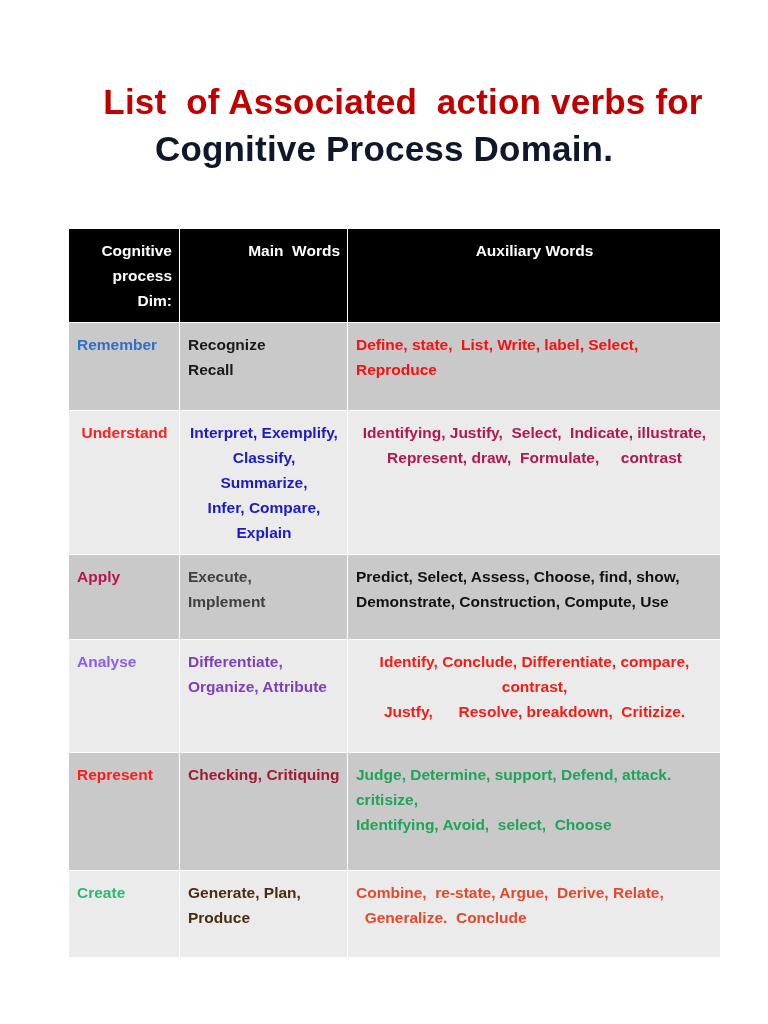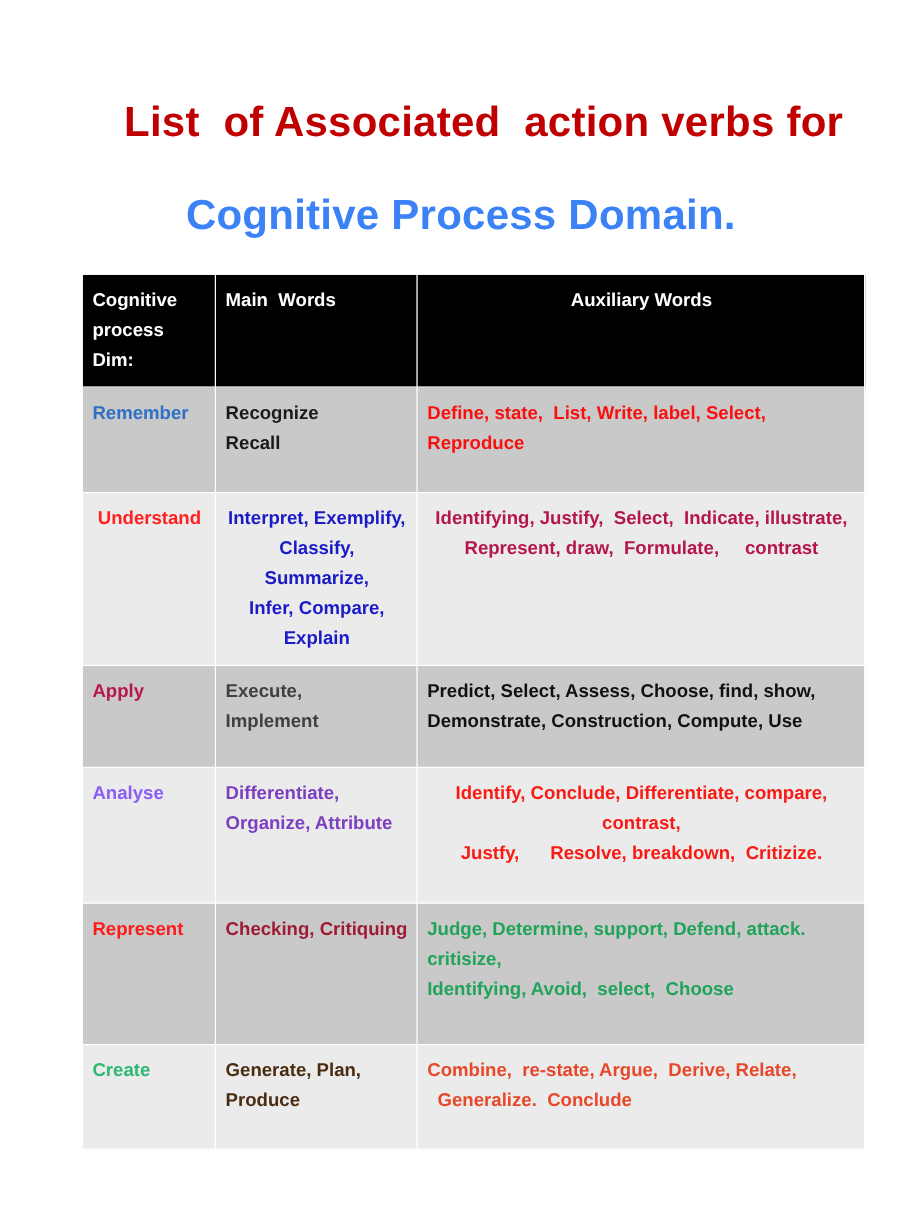--- a/index.html
+++ b/index.html
@@ -59,21 +59,21 @@
     font-size: 15.5px;
     line-height: 25px;
     font-weight: bold;
     box-sizing: border-box;
   }
 
   thead th {
     background: #000000;
     color: #ffffff;
     border: 1px solid #ffffff;
-    text-align: left;
+    text-align: right;
     height: 84px;
     font-size: 15.5px;
     line-height: 24px;
     padding-top: 8px;
   }
   thead th.center { text-align: center; }
 
   tbody tr.shade-dark td { background: #c9c9c9; }
   tbody tr.shade-light td { background: #ebebeb; }
 
@@ -87,21 +87,21 @@
   tr.r-evaluate  td { height: 118px; }
   tr.r-create    td { height: 87px; }
 </style>
 </head>
 <body>
 
 <div class="page">
 
   <div class="title-block">
     <div class="title-line" style="color: rgb(192, 0, 0); padding-left: 38px;">List  of Associated  action verbs for</div>
-    <div class="title-line" style="color: #3b82f6; margin-top: 31px;">Cognitive Process Domain.</div>
+    <div class="title-line" style="color: #0f172a;">Cognitive Process Domain.</div>
   </div>
 
   <table class="verb-table">
     <colgroup>
       <col class="c1">
         <col class="c2">
         <col class="c3">
     </colgroup>
     <thead>
       <tr>

